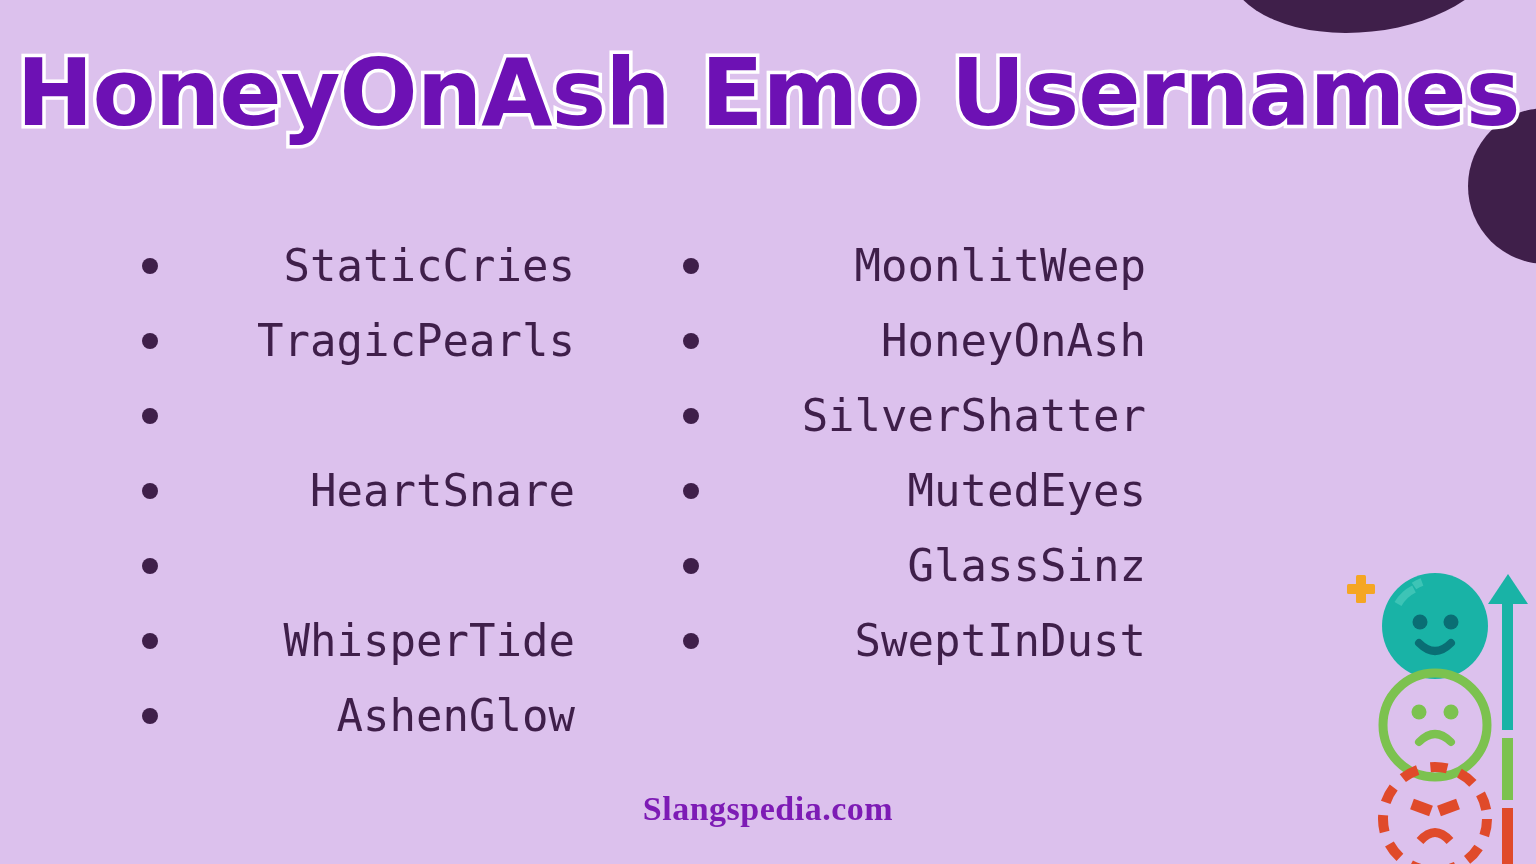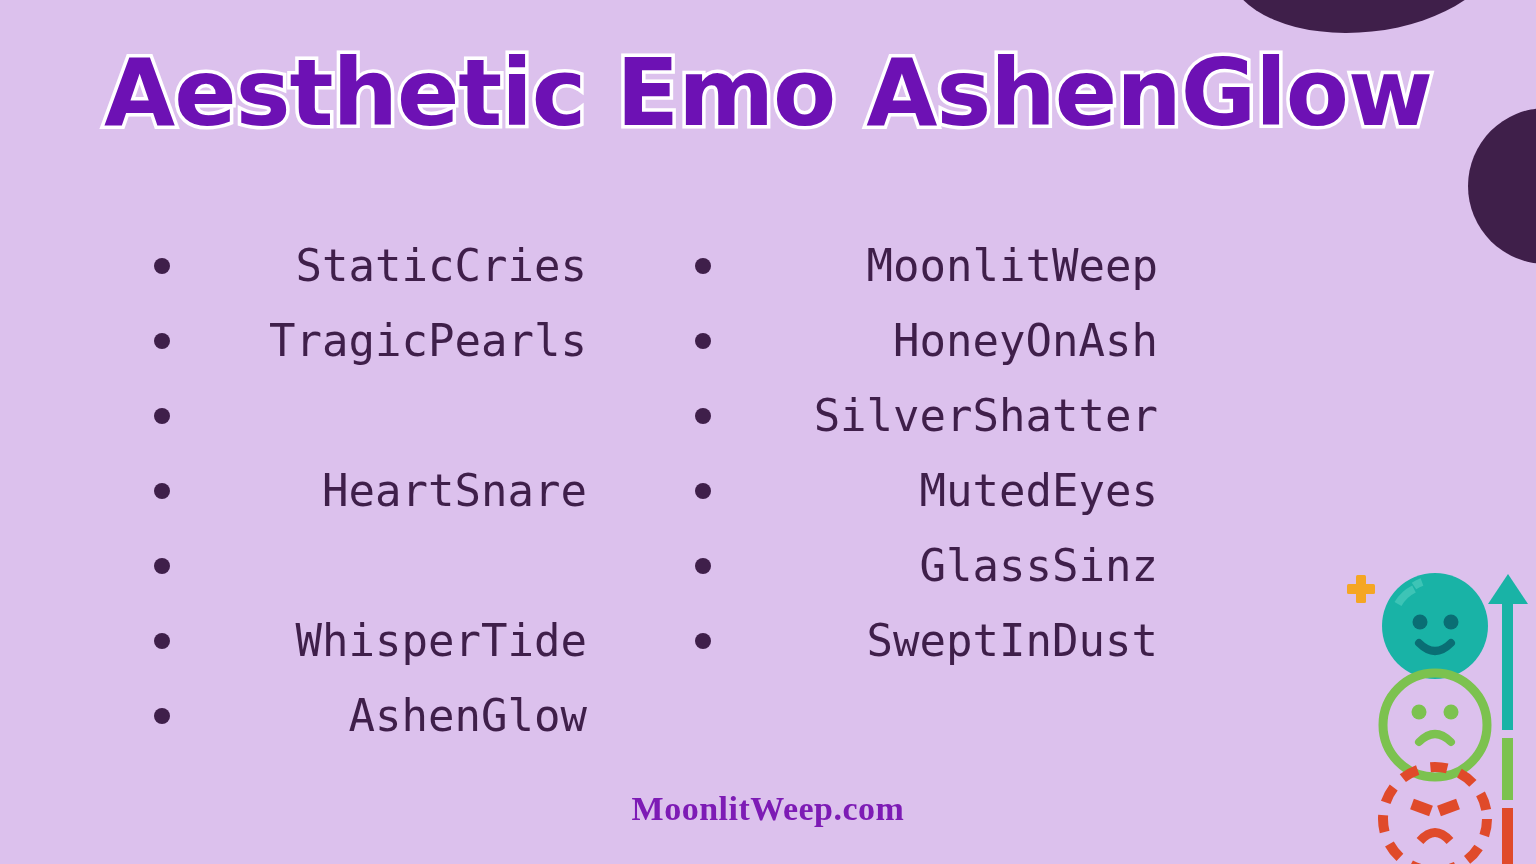--- a/index.html
+++ b/index.html
@@ -63,21 +63,20 @@
     white-space: nowrap;
   }
 
   
   .list-wrap {
     position: absolute;
     top: 228px;
     left: 0;
     width: 1226px;
     display: flex;
-    margin-left: 12px;
   }
   .col {
     width: 50%;
     box-sizing: border-box;
   }
   .col-left  { padding-left: 128px; padding-right: 38px; }
   .col-right { padding-left: 56px;  padding-right: 80px; }
 
   .row {
     position: relative;
@@ -130,21 +129,21 @@
   }
 </style>
 </head>
 <body>
 
 <div id="poster">
 
   <div class="blob blob-top"></div>
   <div class="blob blob-right"></div>
 
-  <div class="title">Aesthetic Emo AshenGlow</div>
+  <div class="title">HoneyOnAsh Emo Usernames</div>
 
   <div class="list-wrap">
 
     <div class="col col-left">
       <div class="row">
         <span class="bullet"></span>
         <span class="item-label">StaticCries</span>
       </div>
       <div class="row">
         <span class="bullet"></span>
@@ -192,21 +191,21 @@
         <span class="item-label">GlassSinz</span>
       </div>
       <div class="row">
         <span class="bullet"></span>
         <span class="item-label">SweptInDust</span>
       </div>
     </div>
 
   </div>
 
-  <div class="footer">MoonlitWeep.com</div>
+  <div class="footer">Slangspedia.com</div>
 
   <svg class="emoji-art" viewBox="0 0 200 304">
 
     <g>
       <rect x="11" y="24" width="28" height="10" rx="1.5" fill="#f5a623"></rect>
       <rect x="20" y="15" width="10" height="28" rx="1.5" fill="#f5a623"></rect>
     </g>
 
     <g>
       <circle cx="99" cy="66" r="53" fill="#19b3a6"></circle>

